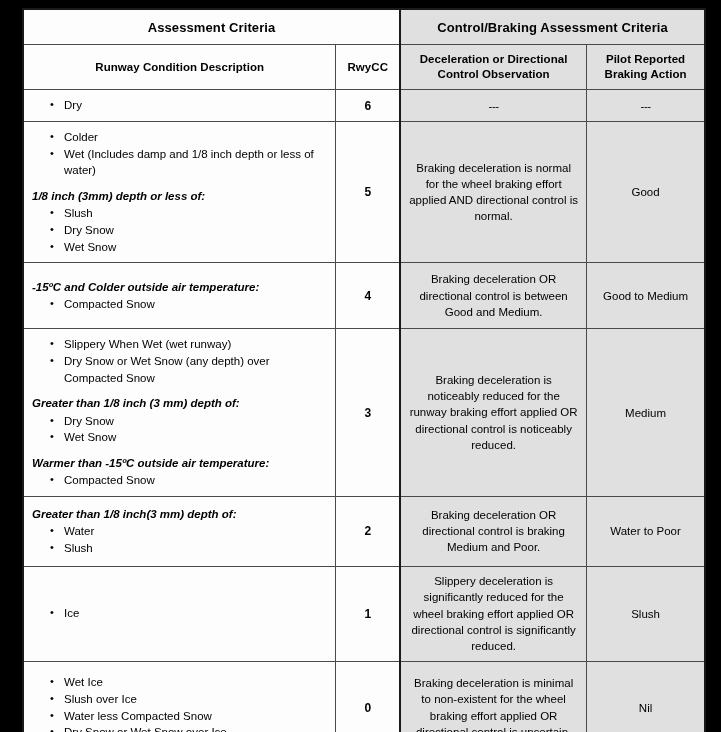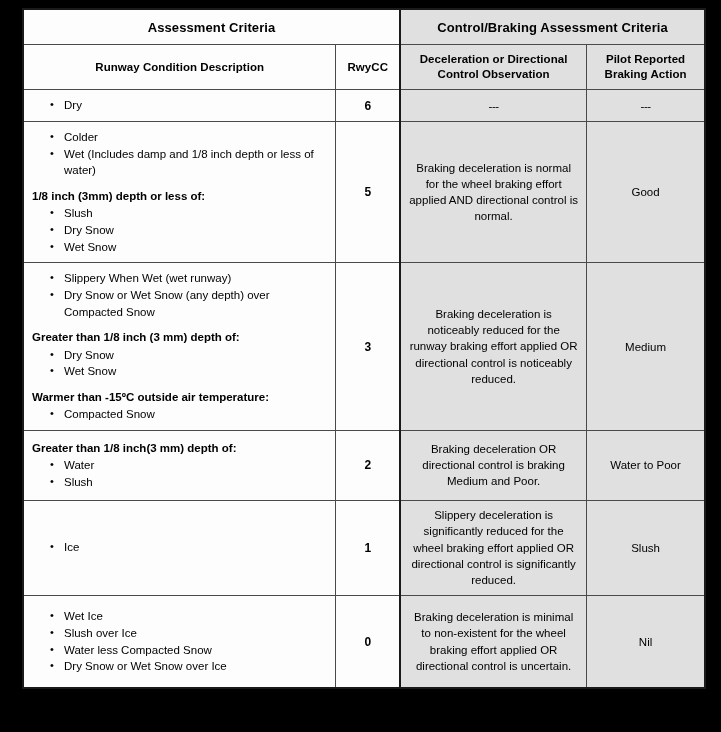--- a/index.html
+++ b/index.html
@@ -127,20 +127,21 @@
   }
   ul.blist li .bullet {
     position: absolute;
     left: 0;
     top: 0;
     font-size: 11px;
     line-height: 1.45;
   }
   .grp-head {
     font-weight: bold;
+    font-style: italic;
     font-size: 11.5px;
     margin: 0;
     padding: 0;
     line-height: 1.5;
   }
   .grp-spacer {
     height: 9px;
   }
   .dash {
     font-size: 11px;
@@ -193,20 +194,31 @@
             <ul class="blist">
               <li><span class="bullet">•</span><span>Slush</span></li>
               <li><span class="bullet">•</span><span>Dry Snow</span></li>
               <li><span class="bullet">•</span><span>Wet Snow</span></li>
             </ul>
           </td>
           <td class="rwycc plain">5</td>
           <td class="obs shaded sep-left">Braking deceleration is normal for the wheel braking effort applied AND directional control is normal.</td>
           <td class="action shaded">Good</td>
         </tr>
+        <tr style="height: 66px;">
+          <td class="cond plain">
+            <div class="grp-head">-15ºC and Colder outside air temperature:</div>
+            <ul class="blist">
+              <li><span class="bullet">•</span><span>Compacted Snow</span></li>
+            </ul>
+          </td>
+          <td class="rwycc plain">4</td>
+          <td class="obs shaded sep-left">Braking deceleration OR directional control is between Good and Medium.</td>
+          <td class="action shaded">Good to Medium</td>
+        </tr>
         <tr style="height: 148px;">
           <td class="cond plain">
             <ul class="blist">
               <li><span class="bullet">•</span><span>Slippery When Wet (wet runway)</span></li>
               <li><span class="bullet">•</span><span>Dry Snow or Wet Snow (any depth) over Compacted Snow</span></li>
             </ul>
             <div class="grp-spacer"></div>
             <div class="grp-head">Greater than 1/8 inch (3 mm) depth of:</div>
             <ul class="blist">
               <li><span class="bullet">•</span><span>Dry Snow</span></li>

